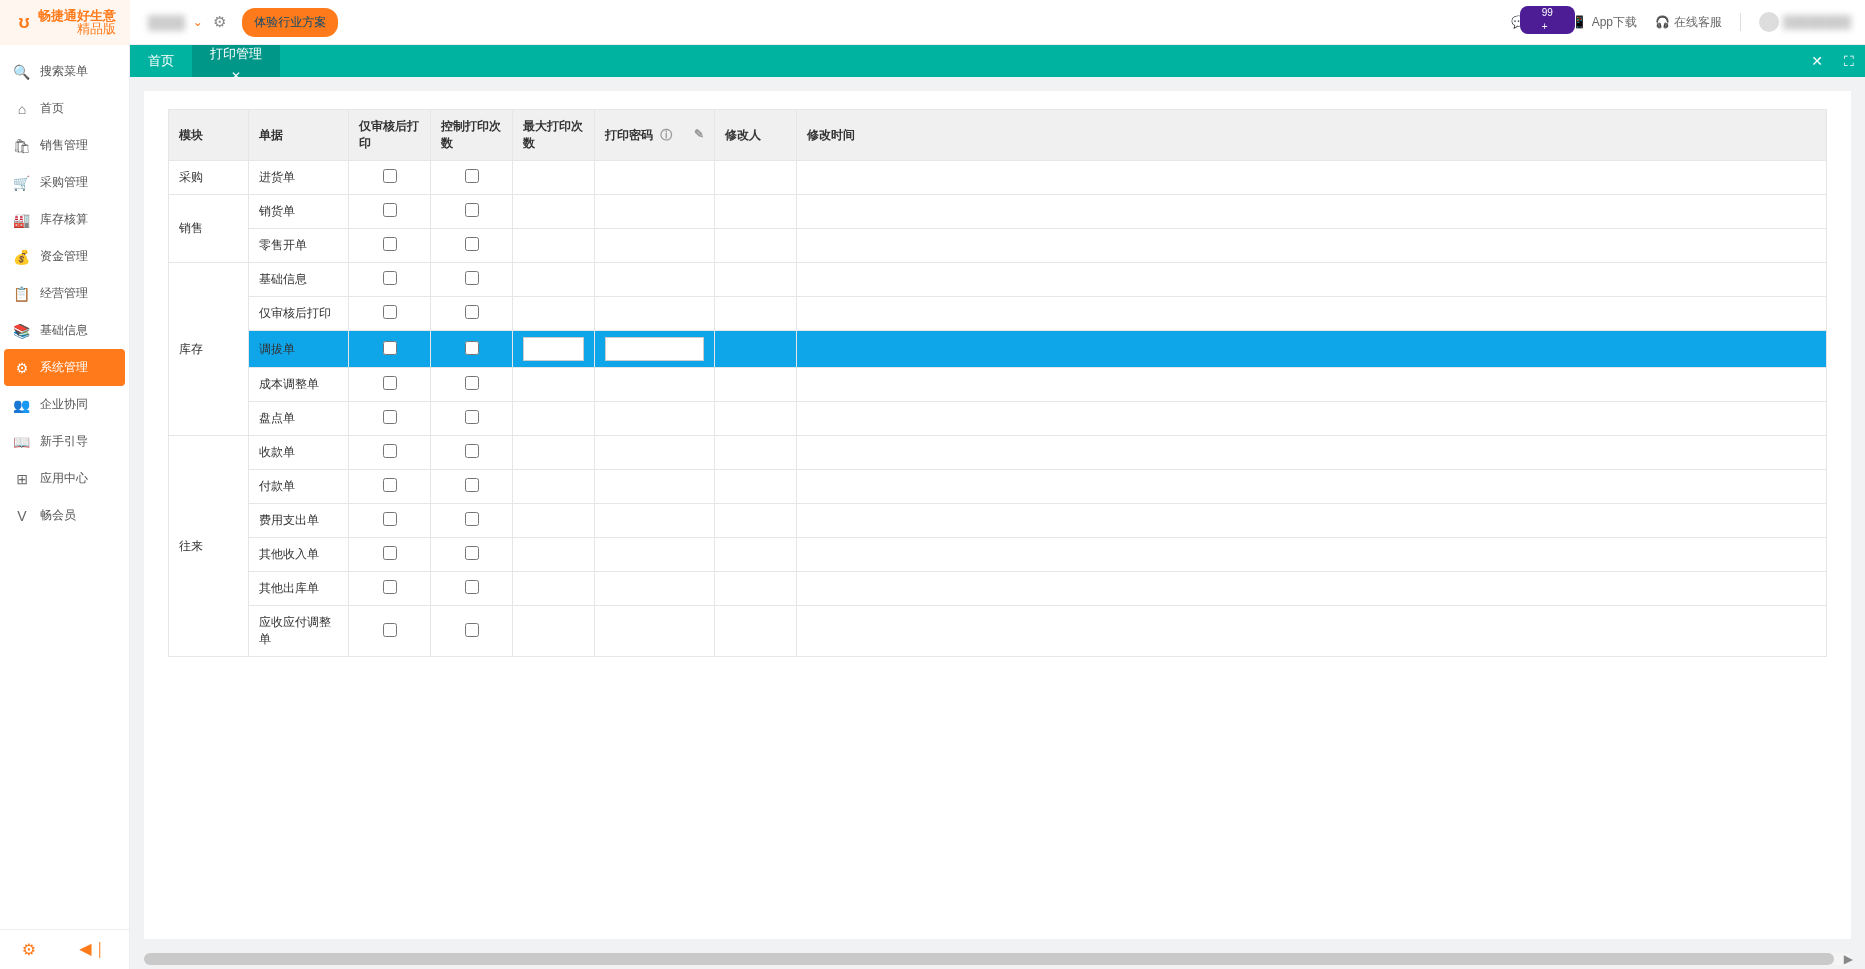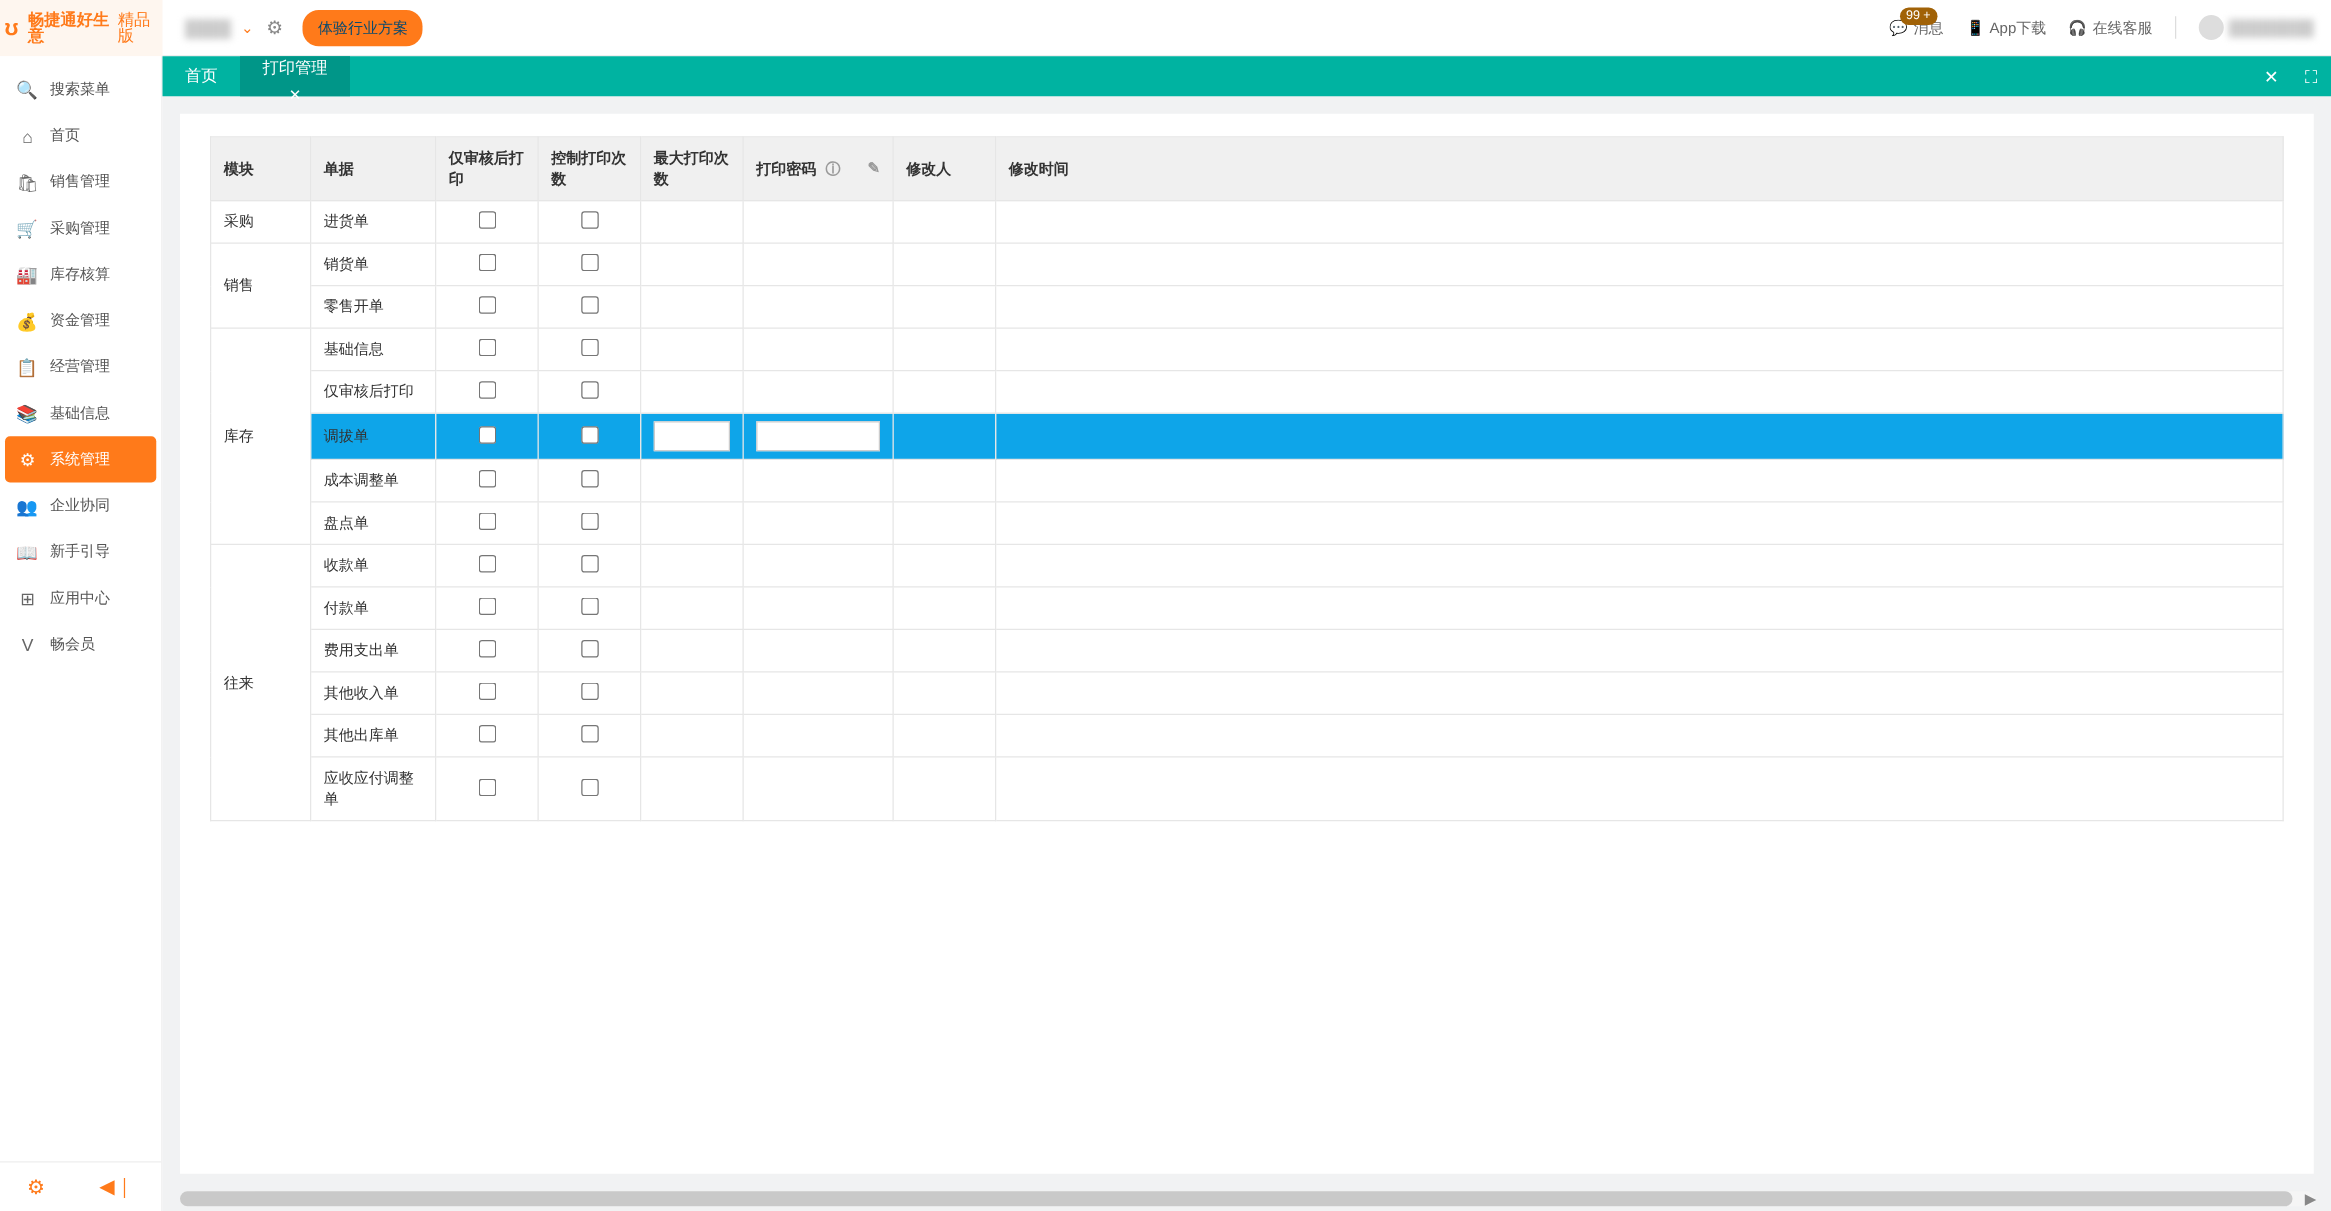--- a/index.html
+++ b/index.html
@@ -3,32 +3,32 @@
 <meta charset="utf-8">
 <style>
   * { box-sizing: border-box; margin: 0; padding: 0; }
   body { font-family: "Microsoft YaHei", Arial, sans-serif; font-size: 12px; color: #333; background: #fff; overflow: hidden; }
   .app { width: 1865px; height: 969px; display: flex; flex-direction: column; }
 
   
   .header { height: 45px; display: flex; align-items: center; border-bottom: 1px solid #eee; }
   .logo-area { width: 130px; height: 45px; background: #fef6ef; display: flex; align-items: center; justify-content: center; gap: 4px; }
   .logo-icon { width: 20px; height: 20px; display: inline-flex; align-items: center; justify-content: center; color: #ff7a1a; font-size: 18px; font-weight: bold; }
-  .logo-text { display: flex; line-height: 1; }
+  .logo-text { display: flex; flex-direction: column; line-height: 1; text-align: right; }
   .logo-main { color: #ff7a1a; font-size: 13px; font-weight: 600; }
   .logo-sub { color: #ff7a1a; font-size: 13px; }
   .tenant { display: flex; align-items: center; gap: 8px; margin-left: 18px; }
   .tenant-name { color: #ccc; font-size: 13px; filter: blur(3px); }
   .chev { color: #ff7a1a; font-size: 12px; }
   .gear { color: #888; font-size: 15px; margin-left: 10px; }
   .cta-btn { background: #ff7a1a; color: #0c4a6e; border: none; border-radius: 13px; padding: 6px 12px; margin-left: 16px; font-size: 12px; cursor: pointer; }
   .header-spacer { flex: 1; }
   .hdr-actions { display: flex; align-items: center; gap: 18px; padding-right: 14px; }
   .hdr-item { display: flex; align-items: center; gap: 4px; color: #666; font-size: 12px; position: relative; cursor: pointer; }
-  .badge { position: absolute; top: -8px; left: 8px; background: #a16207; color: #fff; font-size: 10px; border-radius: 8px; padding: 0 5px; line-height: 14px; }
+  .badge { position: absolute; top: -8px; left: 8px; background: #4c1d95; color: #fff; font-size: 10px; border-radius: 8px; padding: 0 22px; line-height: 14px; }
   .divider { width: 1px; height: 18px; background: #ddd; }
   .avatar { width: 20px; height: 20px; border-radius: 50%; background: #ddd; display: inline-block; }
   .user-name { color: #ccc; filter: blur(3px); }
 
   
   .body { flex: 1; display: flex; min-height: 0; }
 
   
   .sidebar { width: 130px; background: #fff; border-right: 1px solid #eee; display: flex; flex-direction: column; }
   .sidemenu { flex: 1; padding-top: 8px; }

